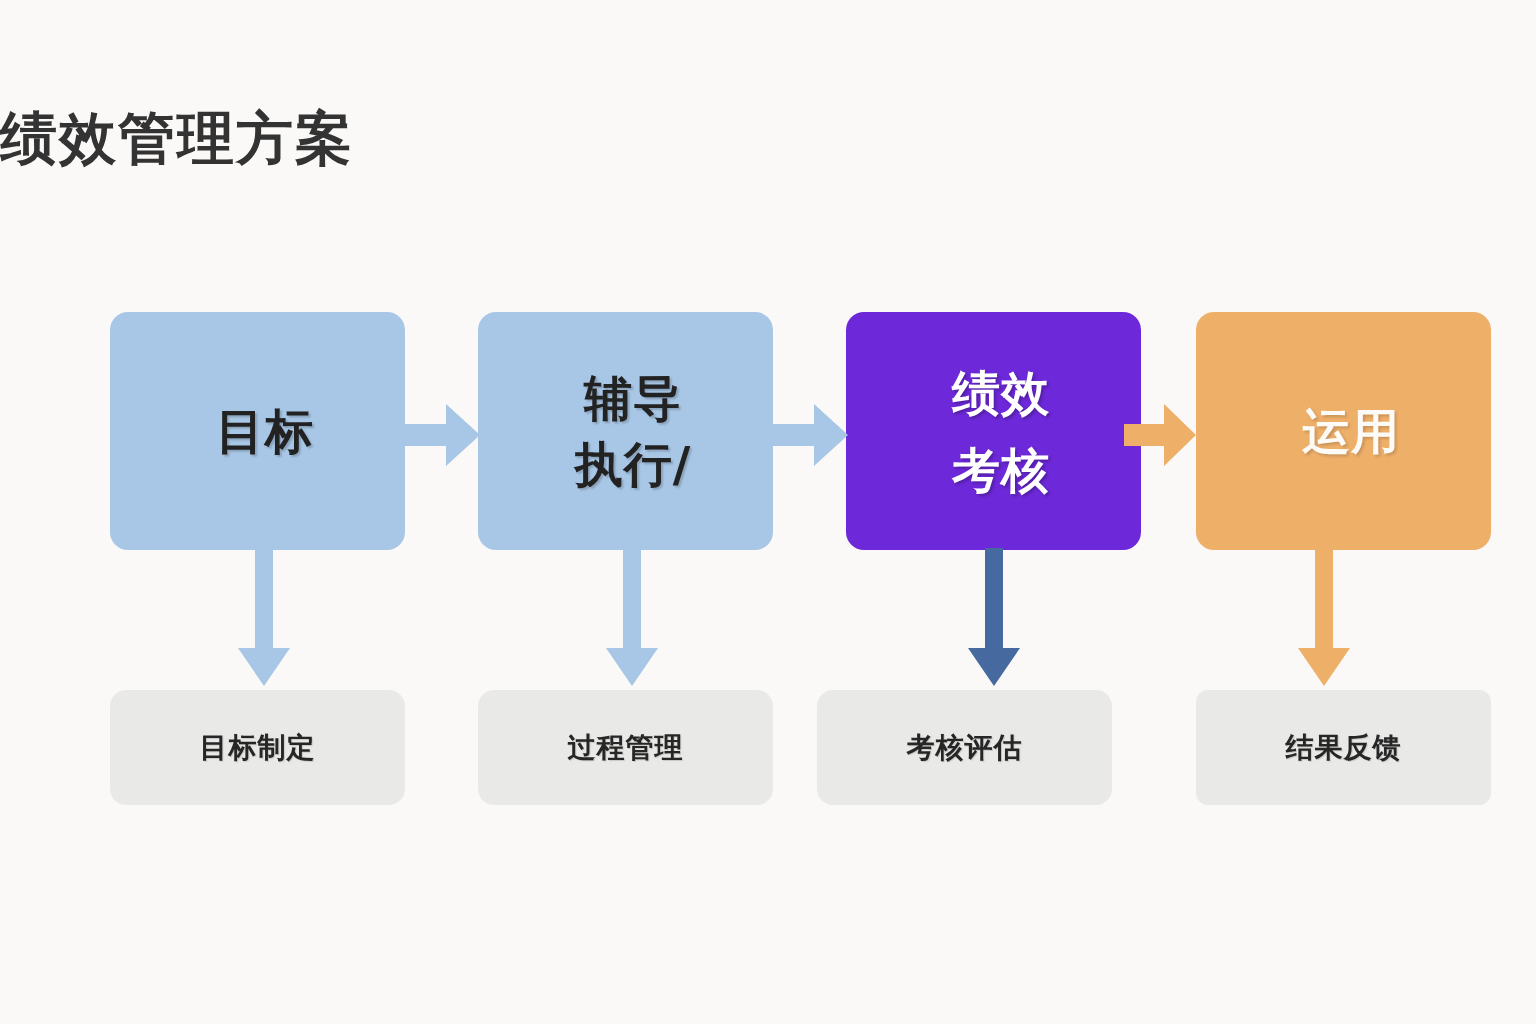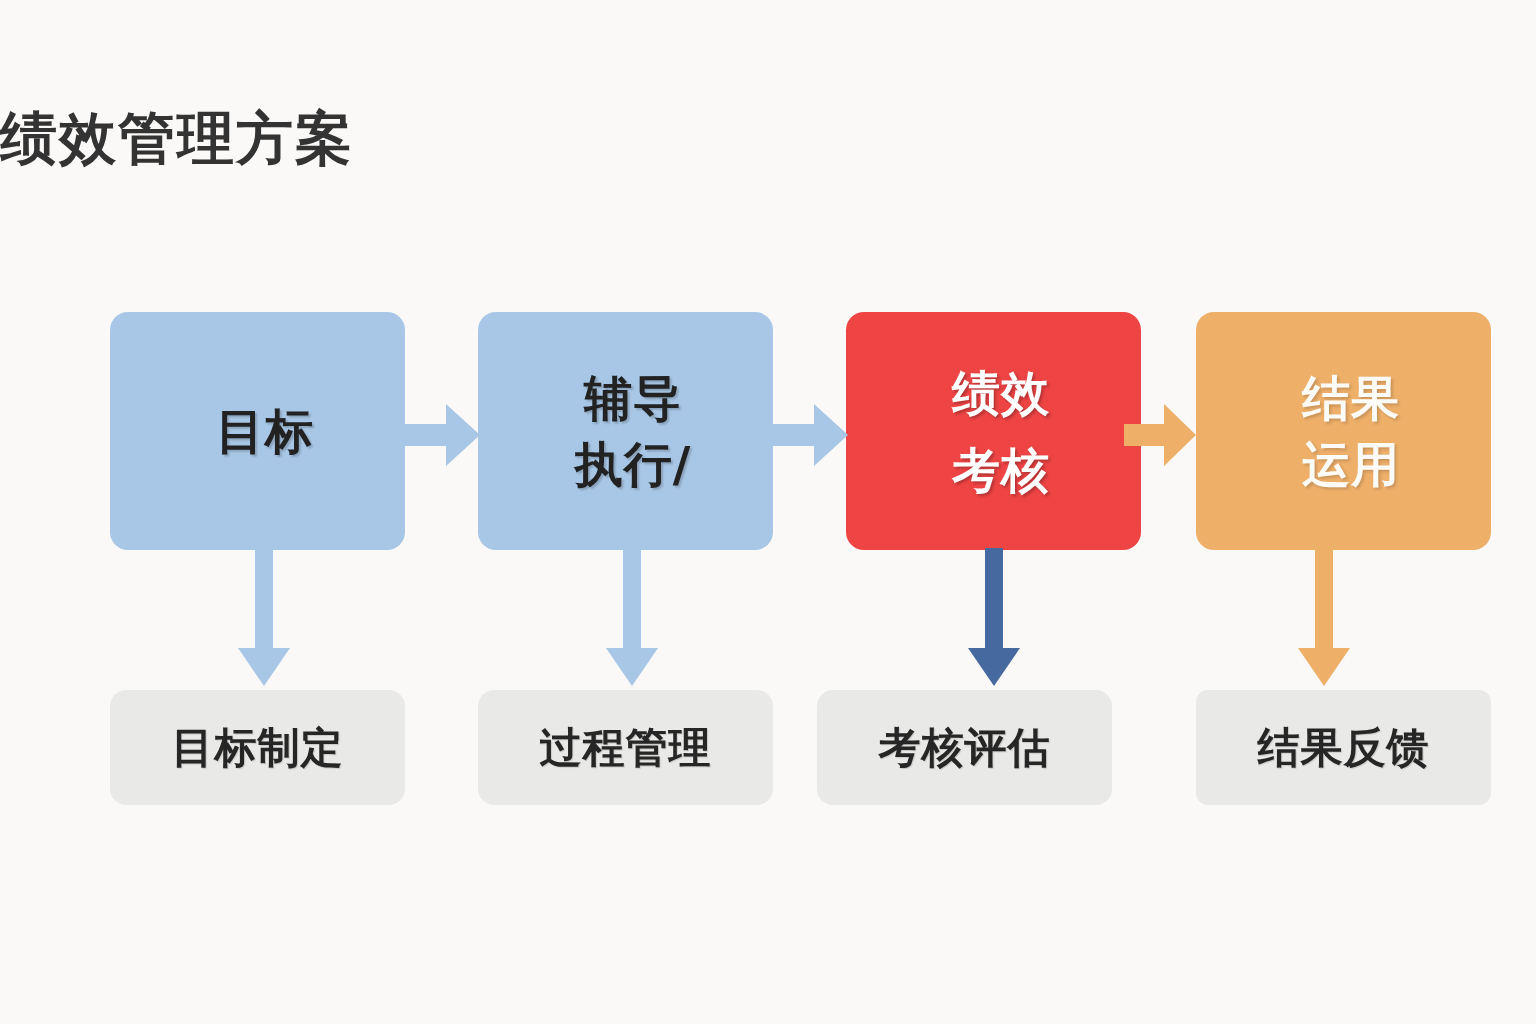--- a/index.html
+++ b/index.html
@@ -57,21 +57,21 @@
     margin-left: 15px;
   }
   .stage.light {
     background: #a8c6e5;
   }
   .stage.light .line {
     color: #222222;
     text-shadow: 2px 2px 2px rgba(0,0,0,0.18);
   }
   .stage.dark {
-    background: #ef4444;
+    background: #6d28d9;
     gap: 11px;
   }
   .stage.dark .line {
     color: #ffffff;
     text-shadow: 2px 2px 3px rgba(0,0,0,0.25);
   }
   .stage.orange {
     background: #eeaf69;
   }
   .stage.orange .line {
@@ -117,21 +117,21 @@
     width: 295px;
     height: 115px;
     background: #e9e9e7;
     border-radius: 16px;
     display: flex;
     align-items: center;
     justify-content: center;
     box-sizing: border-box;
   }
   .outcome .otext {
-    font-size: 42px;
+    font-size: 28px;
     line-height: 50px;
     font-weight: bold;
     color: #262626;
     letter-spacing: 1px;
     white-space: nowrap;
     text-shadow: 1px 1px 1px rgba(0,0,0,0.14);
   }
   #outcome-0 { left: 110px; }
   #outcome-1 { left: 478px; }
   #outcome-2 { left: 817px; text-align: center; }
@@ -152,21 +152,20 @@
     <div class="line">辅导</div>
     <div class="line">执行/</div>
   </div>
 
   <div class="stage dark" id="stage-2">
     <div class="line">绩效</div>
     <div class="line">考核</div>
   </div>
 
   <div class="stage orange" id="stage-3">
-    <div class="line">结果</div>
     <div class="line">运用</div>
   </div>
 
   <div class="h-arrow" id="harrow-0">
     <svg width="78" height="78" viewBox="0 0 78 78">
       <path d="M0,28 L42,28 L42,8 L76,39 L42,70 L42,50 L0,50 Z" fill="#a8c6e5"></path>
     </svg>
   </div>
   <div class="h-arrow" id="harrow-1">
     <svg width="78" height="78" viewBox="0 0 78 78">

